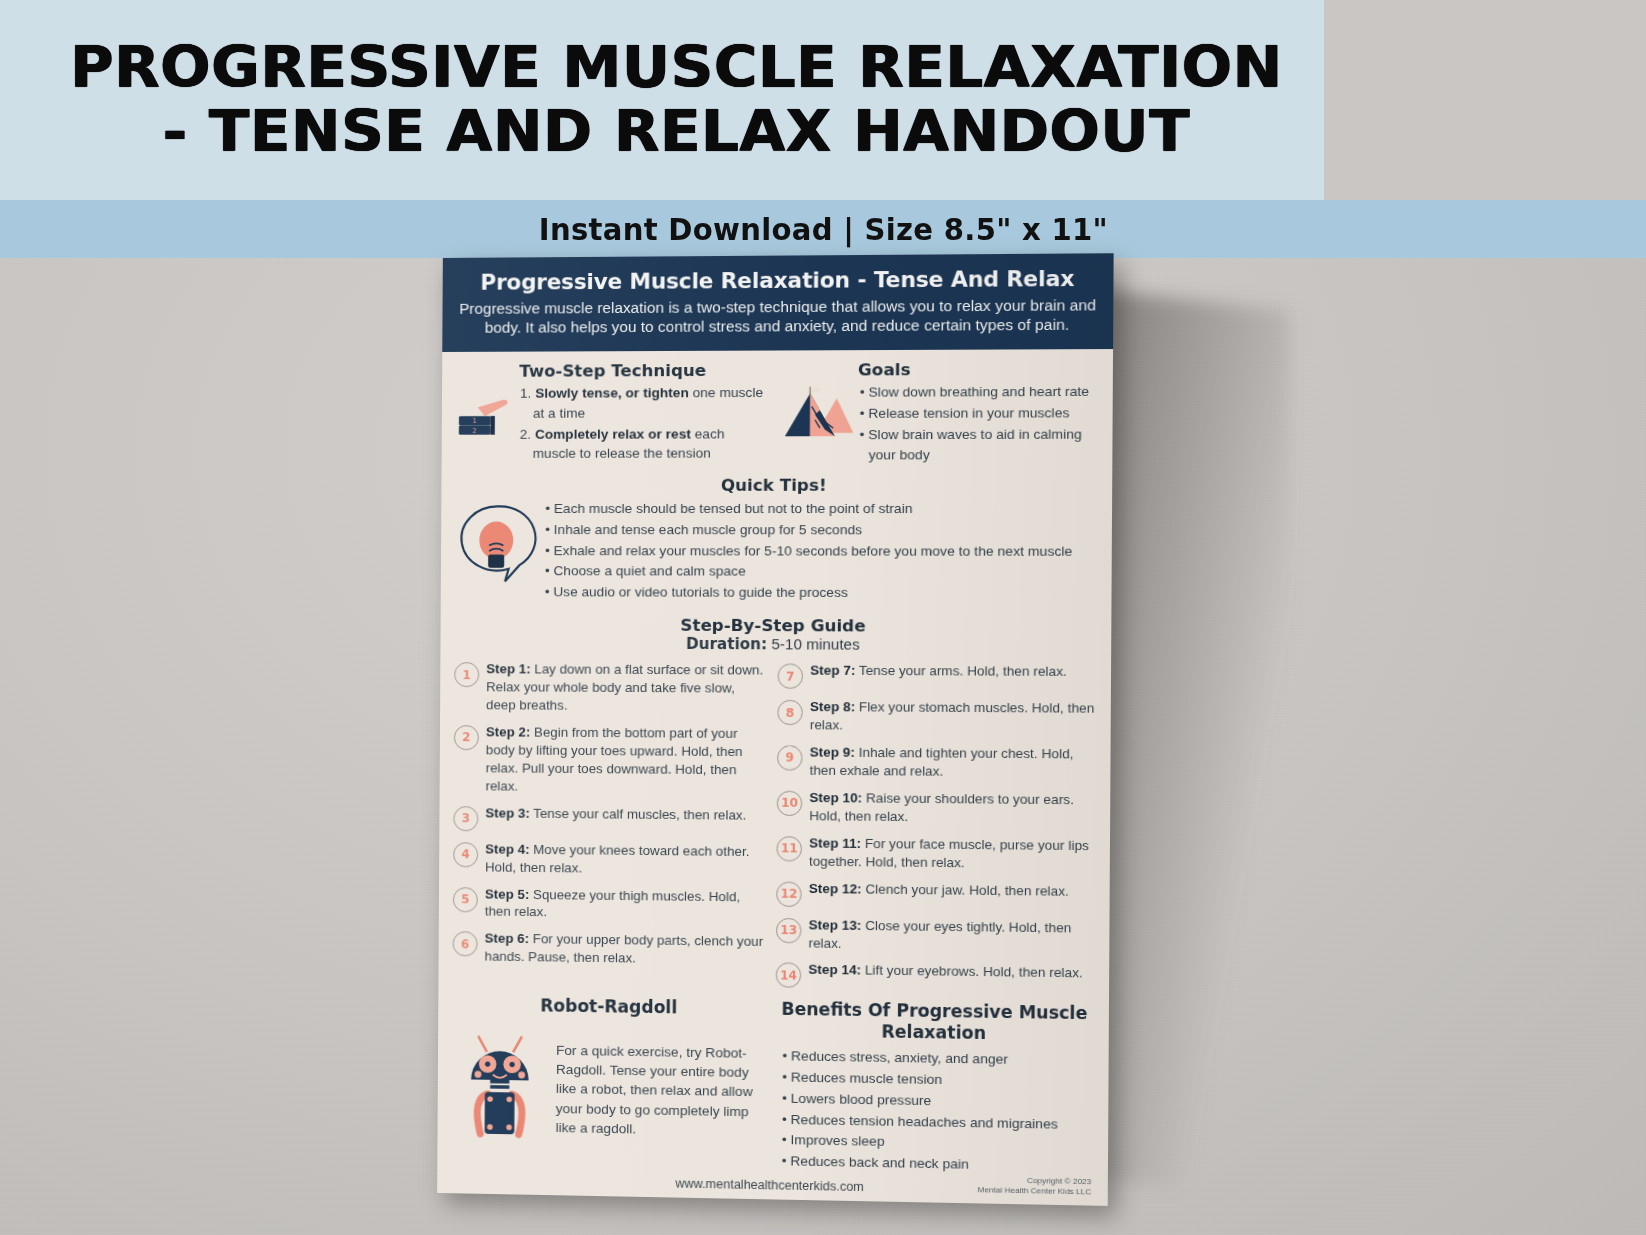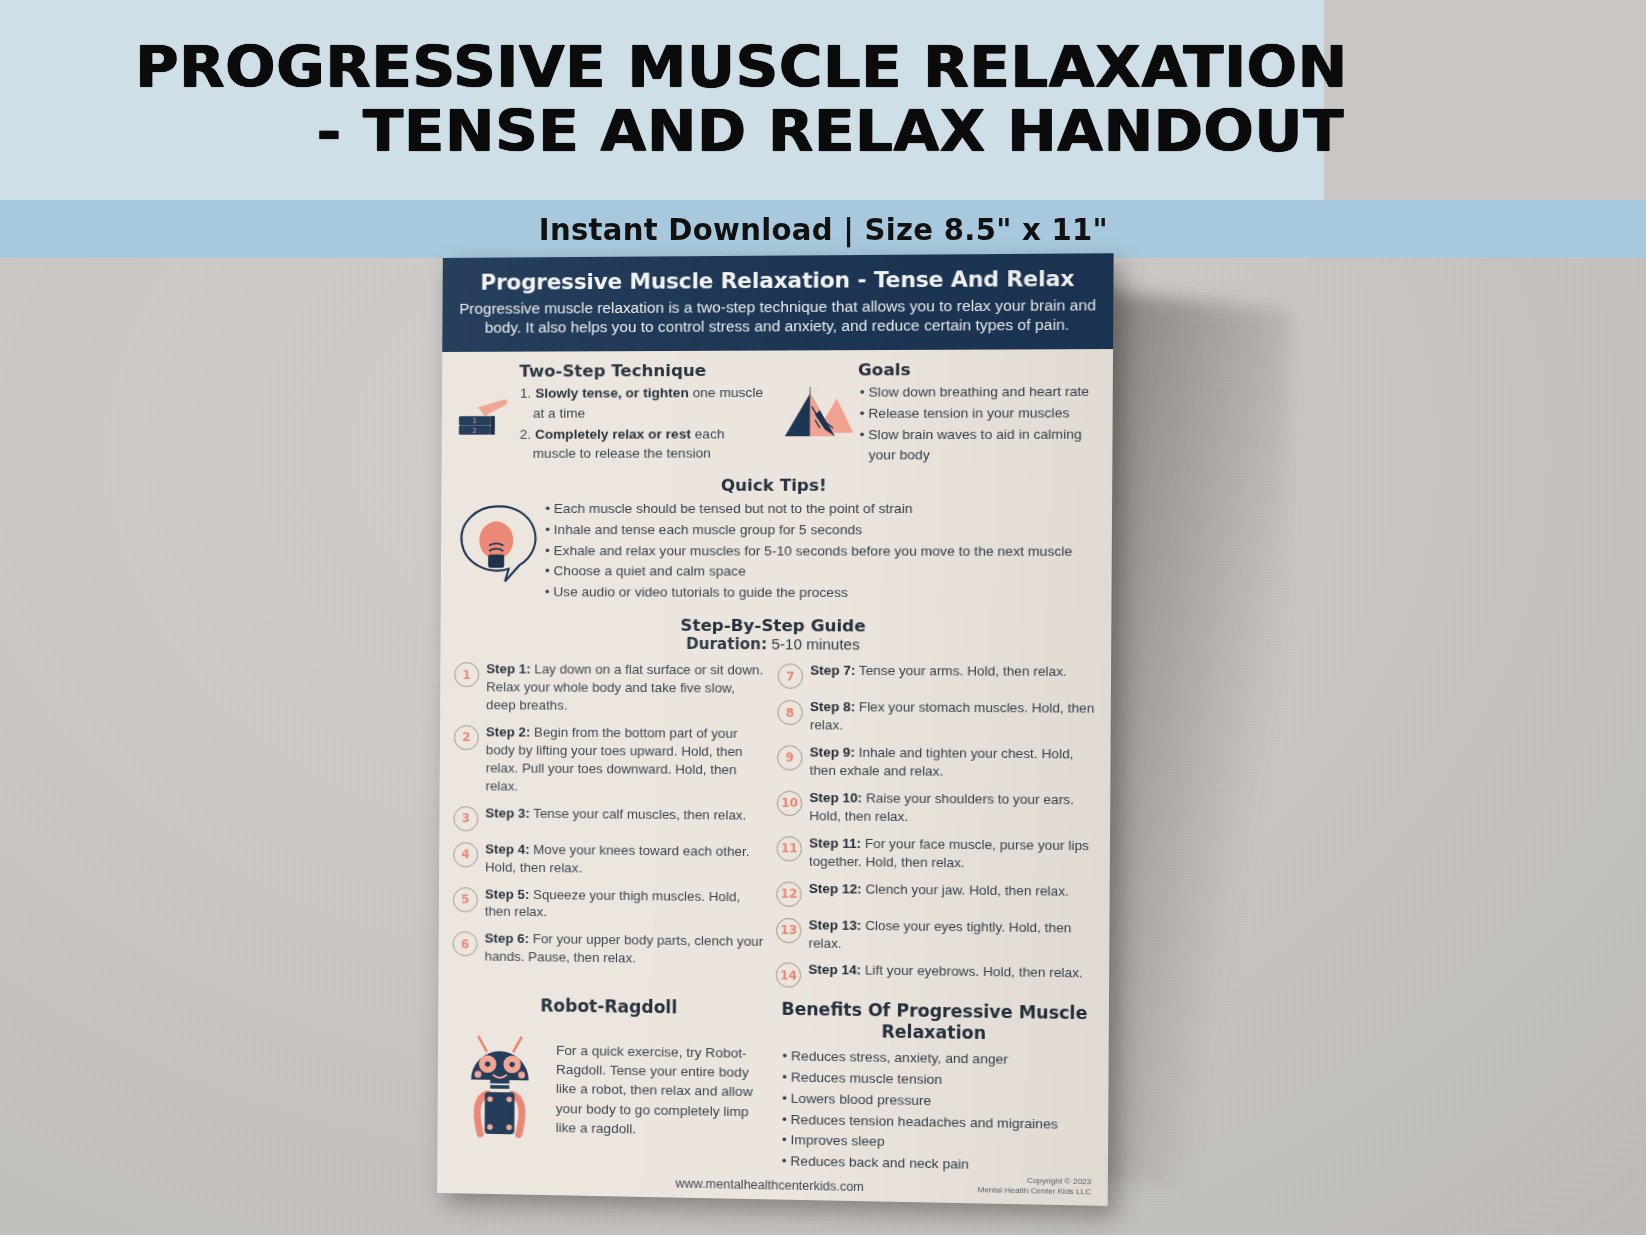--- a/index.html
+++ b/index.html
@@ -13,21 +13,21 @@
     width: 1646px; height: 1235px;
     background: #c9c6c3;
   }
 
   
   .banner {
     position: absolute; left: 0; top: 0;
     width: 1324px; height: 200px;
     background: #cfdfe8;
     display: flex; flex-direction: column;
-    align-items: flex-end; justify-content: center; padding-left: 28px;
+    align-items: center; justify-content: center; padding-left: 28px;
   }
   .banner-line {
     font-family: "DejaVu Sans", sans-serif;
     font-weight: 700;
     font-size: 57px;
     letter-spacing: 0.5px;
     color: #0b0b0b;
     line-height: 1.12;
     text-align: center;
     transform: scaleX(1.04);

